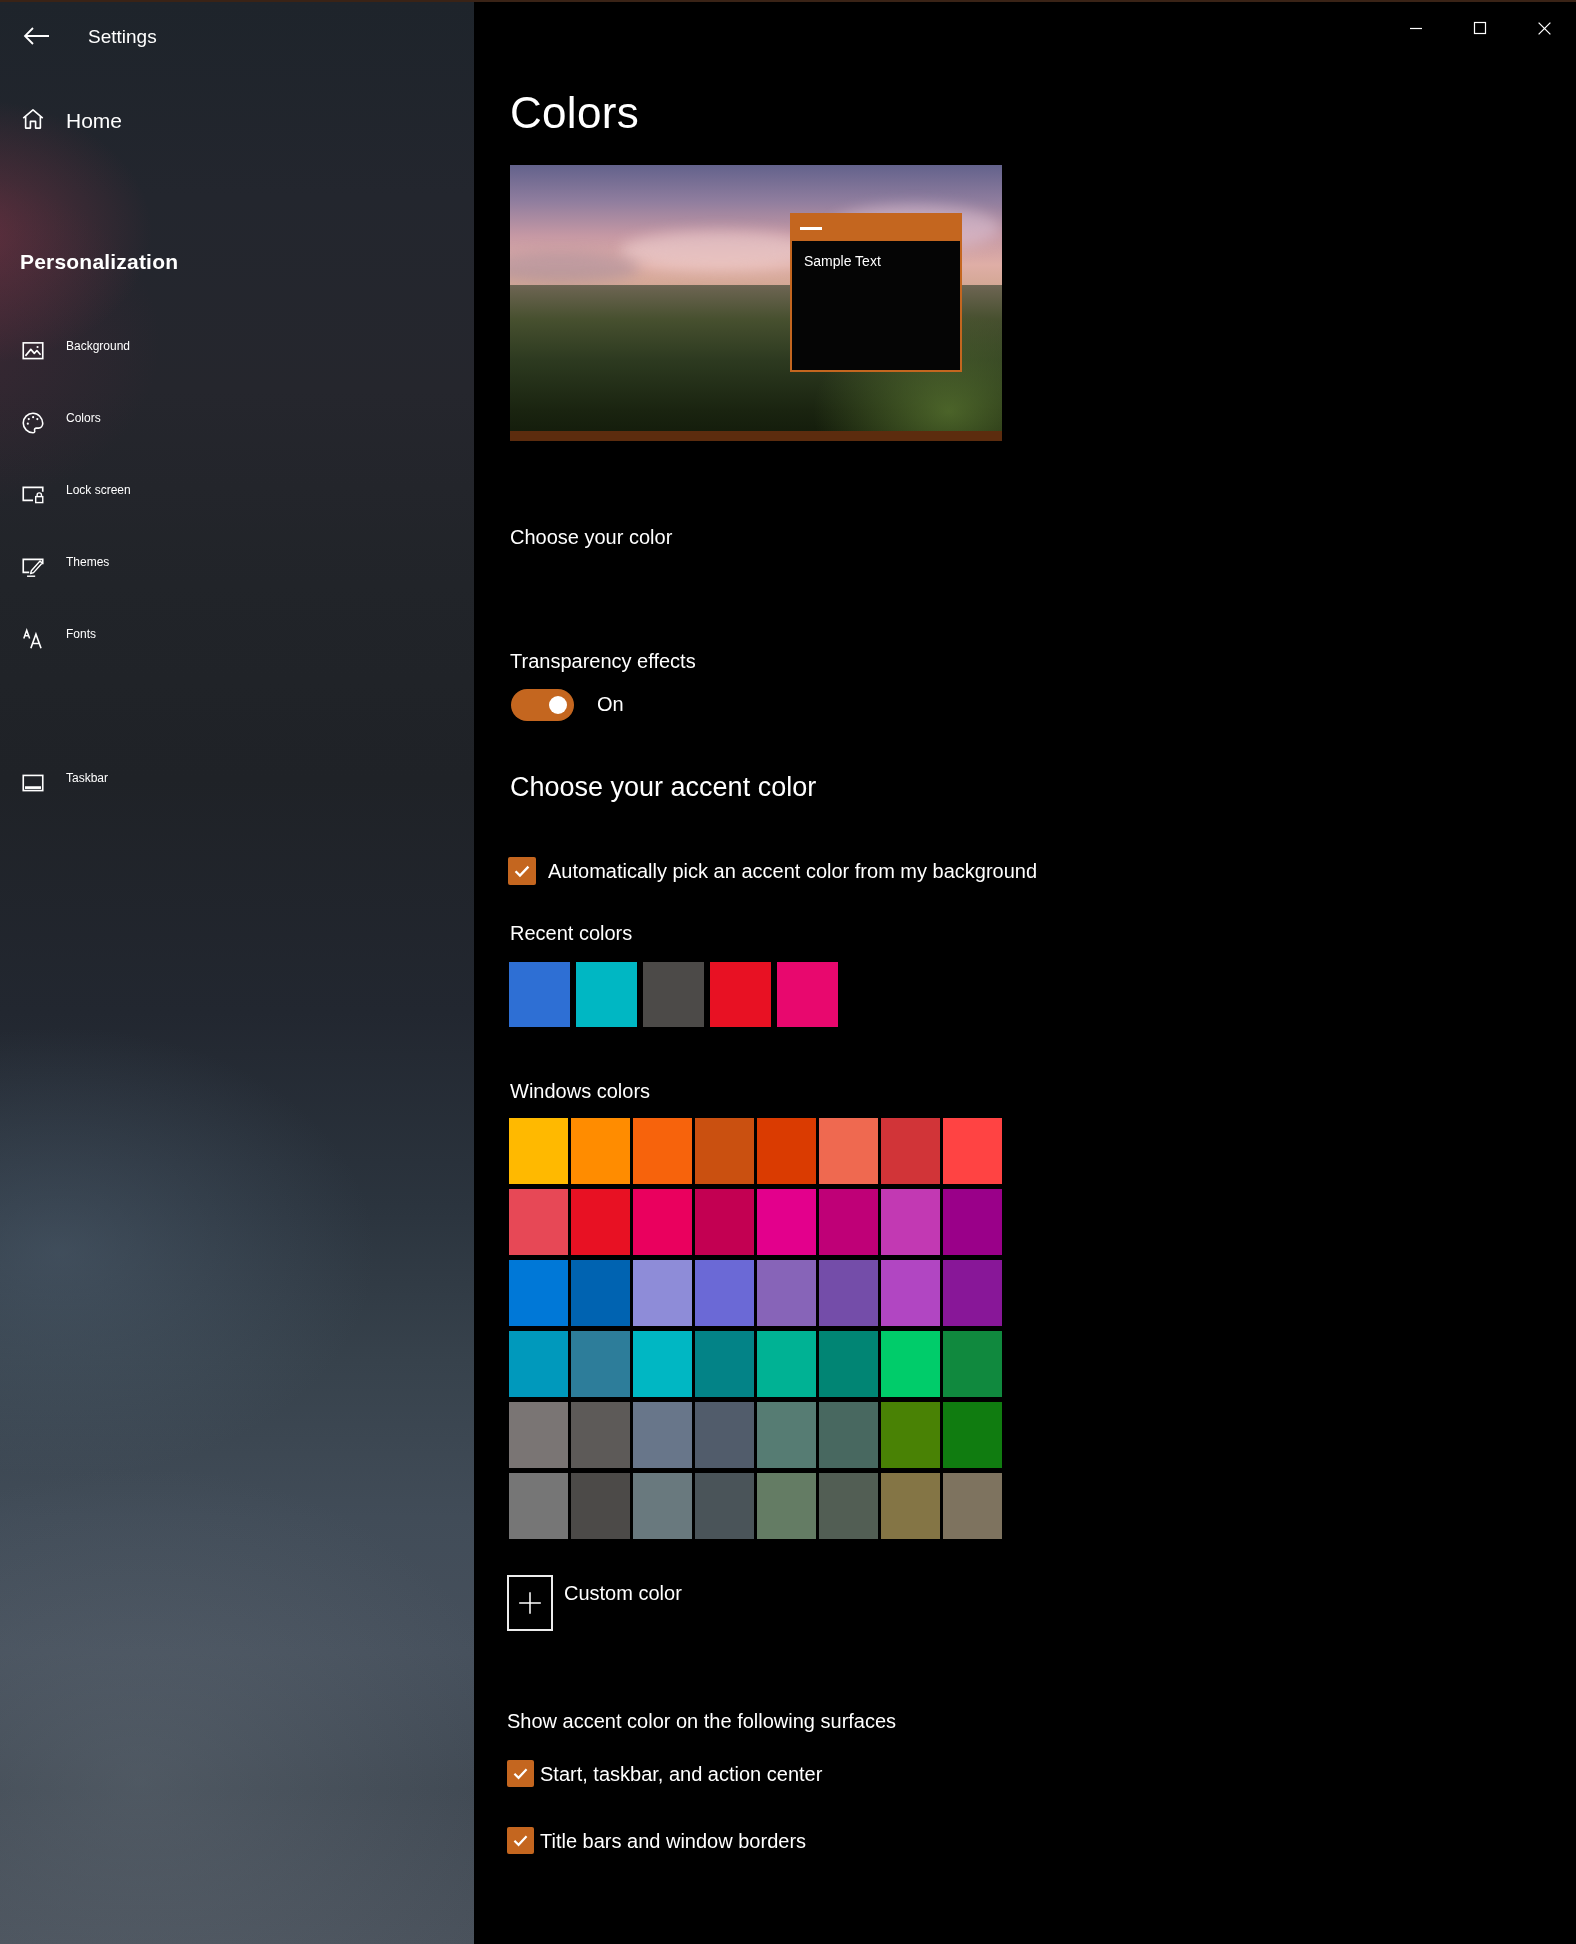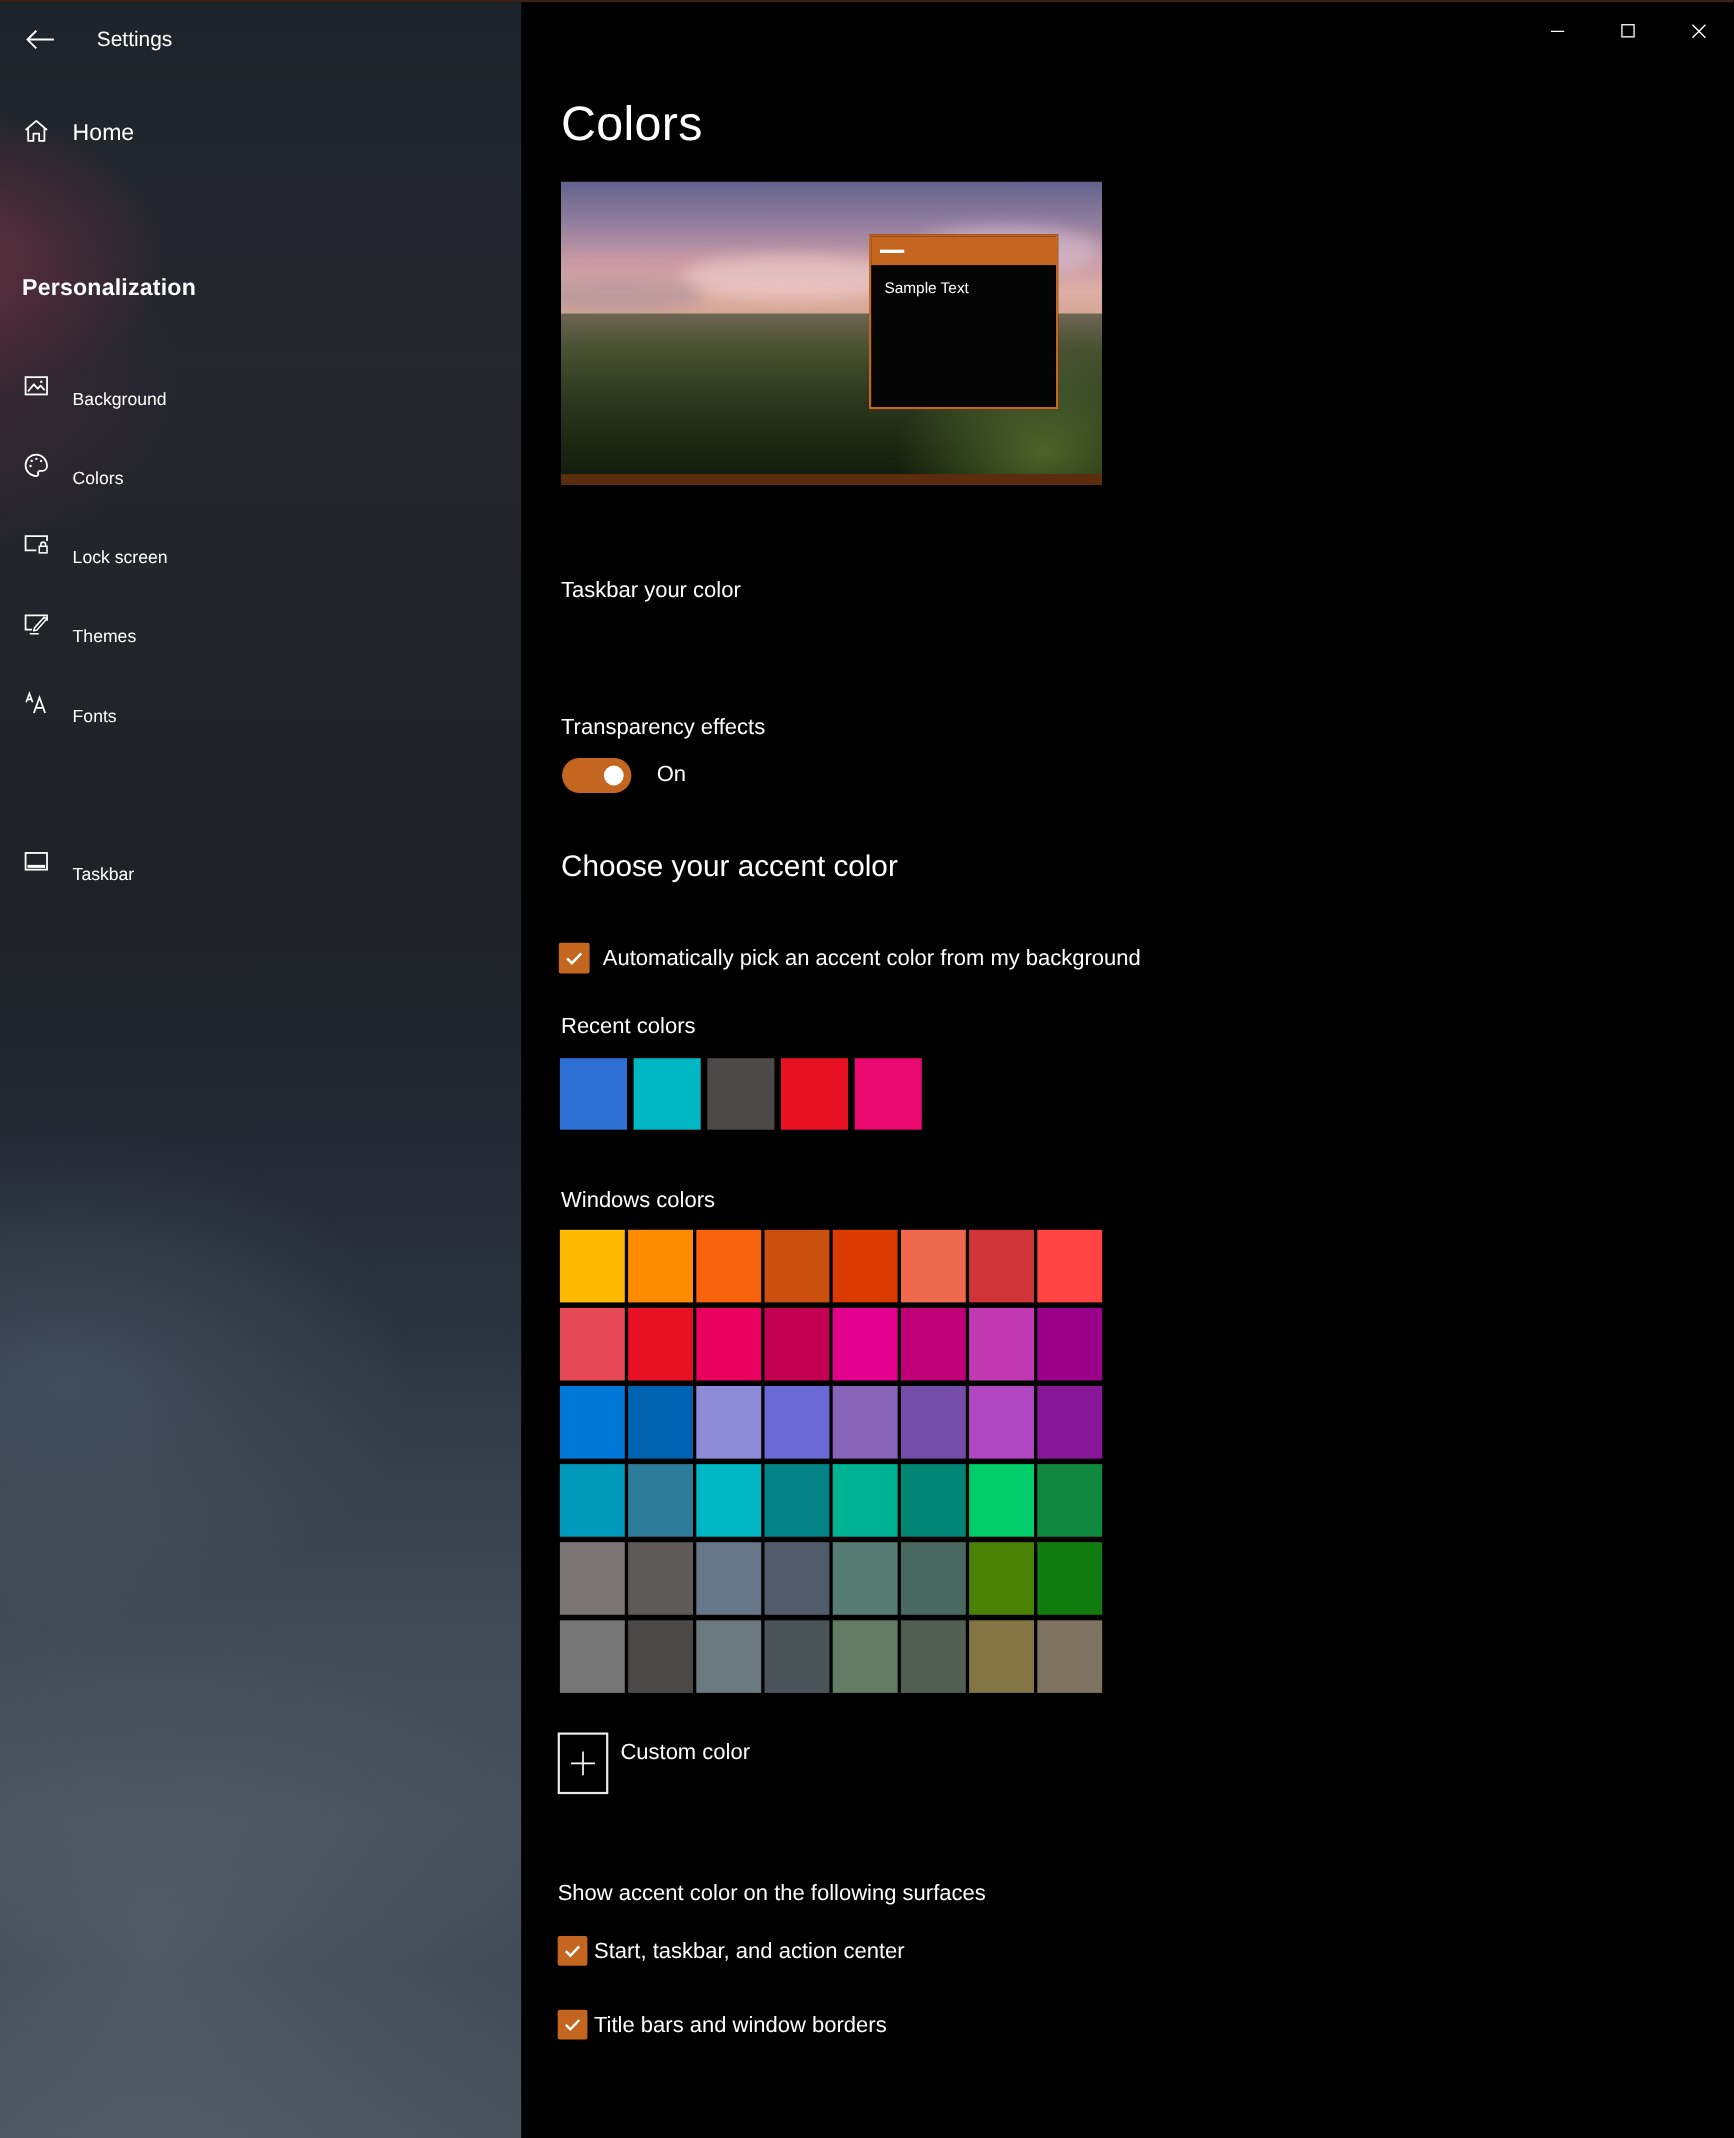--- a/index.html
+++ b/index.html
@@ -23,21 +23,21 @@
   .home-row .nav-icon { position:absolute; left:20px; top:4px; }
   .home-row .nav-label { position:absolute; left:66px; top:7px; font-size:21px; }
   .search-box { position:absolute; left:19px; top:167px; width:428px; height:45px; background:#fff; border:2px solid #bf6b21; }
   .search-box input { position:absolute; left:0; top:0; width:100%; height:100%; border:none; outline:none; background:transparent; padding-left:18px; padding-right:44px; font-size:20px; font-family:inherit; color:#222; }
   .search-box input::placeholder { color:#757575; opacity:1; }
   .search-caret { position:absolute; left:14px; top:8px; width:2px; height:26px; background:#444; }
   .search-icon { position:absolute; right:12px; top:10px; }
   .side-section { position:absolute; left:20px; top:248px; font-size:21px; font-weight:bold; letter-spacing:.2px; }
   .nav-item { position:absolute; left:0; width:474px; height:48px; cursor:pointer; }
   .nav-item .nav-icon { position:absolute; left:20px; top:12px; }
-  .nav-item .nav-label { position:absolute; left:66px; top:29px; font-size:16px;text-align:right; }
+  .nav-item .nav-label { position:absolute; left:66px; top:13px; font-size:12px;text-align:right; }
 
   
   .main { position:absolute; left:474px; top:2px; width:1102px; height:1942px; background:#000; }
   .win-controls { position:absolute; top:4px; right:0; height:44px; display:flex; }
   .win-btn { width:64px; height:44px; background:none; border:none; color:#fff; cursor:pointer; display:flex; align-items:center; justify-content:center; }
   .page-title { position:absolute; left:36px; top:86px; font-size:44px; font-weight:300; letter-spacing:.3px; }
 
   
   .preview { position:absolute; left:36px; top:163px; width:492px; height:276px; overflow:hidden; }
   .pv-sky { position:absolute; left:0; top:0; width:100%; height:128px;
@@ -214,21 +214,21 @@
       <div class="pv-sample">
         <div class="pv-sample-title">
           <div class="pv-sample-dash"></div>
         </div>
         <div class="pv-sample-text">Sample Text</div>
       </div>
 
       <div class="pv-taskbar"></div>
     </div>
 
-    <div class="field-label" style="top:524px">Taskbar your color</div>
+    <div class="field-label" style="top:524px">Choose your color</div>
 
     <div class="field-label" style="top:648px">Transparency effects</div>
     <div class="toggle">
       <div class="toggle-knob"></div>
     </div>
     <div class="toggle-state">On</div>
 
     <h2 class="accent-heading">Choose your accent color</h2>
 
     <div class="checkbox cb-auto">

